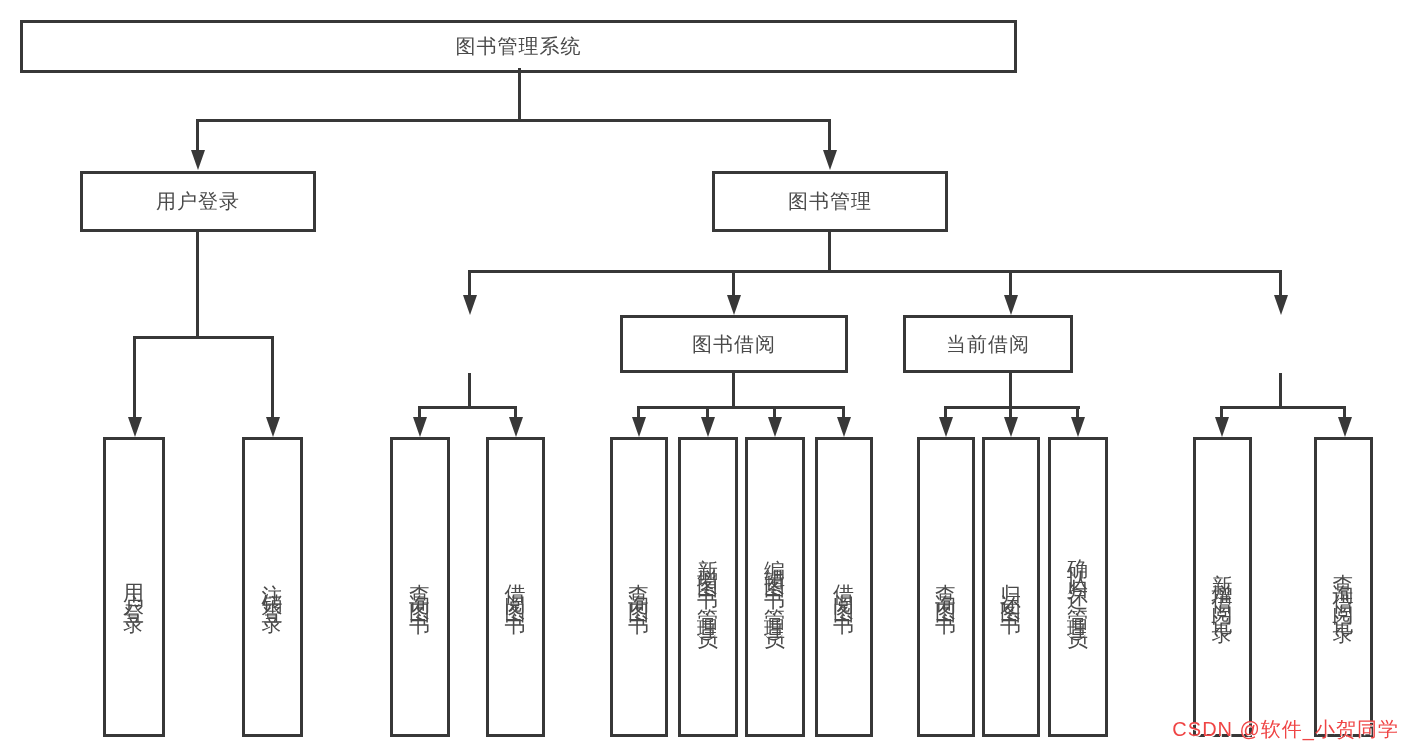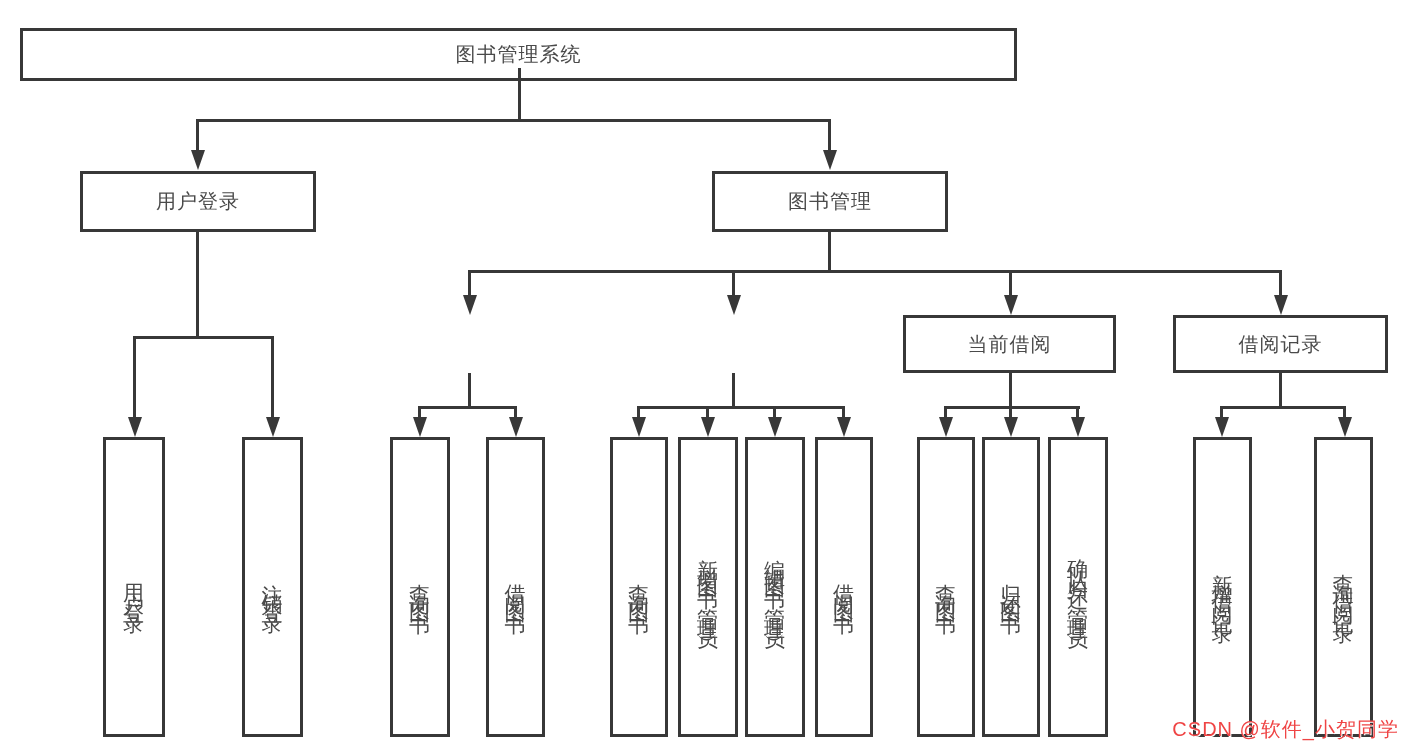--- a/index.html
+++ b/index.html
@@ -49,27 +49,27 @@
     top: 100%;
     left: 50%;
     transform: translateX(-50%);
     width: 0; height: 0;
     border-left: 7px solid transparent;
     border-right: 7px solid transparent;
     border-top: 20px solid #383838;
   }
 
   
-  #n-root     { left: 20px;   top: 28px;  width: 997px; height: 53px; }
+  #n-root     { left: 20px;   top: 20px;  width: 997px; height: 53px; }
   #n-login    { left: 80px;   top: 171px; width: 236px; height: 61px; }
   #n-bookmgmt { left: 712px;  top: 171px; width: 236px; height: 61px; }
 
   #n-newbook  { left: 363px;  top: 315px; width: 215px; height: 58px; }
   #n-borrow   { left: 620px;  top: 315px; width: 228px; height: 58px; }
-  #n-current  { left: 903px;  top: 315px; width: 213px; height: 58px; }
+  #n-current  { left: 903px;  top: 315px; width: 170px; height: 58px; }
   #n-records  { left: 1173px; top: 315px; width: 215px; height: 58px; }
 
   #lf-a1 { left: 103px;  width: 62px; }
   #lf-a2 { left: 242px;  width: 61px; }
   #lf-b1 { left: 390px;  width: 60px; }
   #lf-b2 { left: 486px;  width: 59px; }
   #lf-c1 { left: 610px;  width: 58px; }
   #lf-c2 { left: 678px;  width: 60px; }
   #lf-c3 { left: 745px;  width: 60px; }
   #lf-c4 { left: 815px;  width: 58px; }
@@ -150,25 +150,25 @@
   <div class="drop drop-a" id="d-a-1"></div>
   <div class="drop drop-a" id="d-a-2"></div>
 
   <div class="vline" id="s-bookmgmt"></div>
   <div class="hline" id="r-l3"></div>
   <div class="drop drop-l3" id="d-l3-1"></div>
   <div class="drop drop-l3" id="d-l3-2"></div>
   <div class="drop drop-l3" id="d-l3-3"></div>
   <div class="drop drop-l3" id="d-l3-4"></div>
 
+  <div class="node" id="n-borrow">
+    <span>图书借阅</span>
+  </div>
   <div class="node" id="n-current">
     <span>当前借阅</span>
-  </div>
-  <div class="node" id="n-records">
-    <span>借阅记录</span>
   </div>
 
   <div class="vline" id="s-newbook"></div>
   <div class="hline" id="r-b"></div>
   <div class="drop drop-leaf" id="d-b-1"></div>
   <div class="drop drop-leaf" id="d-b-2"></div>
 
   <div class="vline" id="s-borrow"></div>
   <div class="hline" id="r-c"></div>
   <div class="drop drop-leaf" id="d-c-1"></div>

